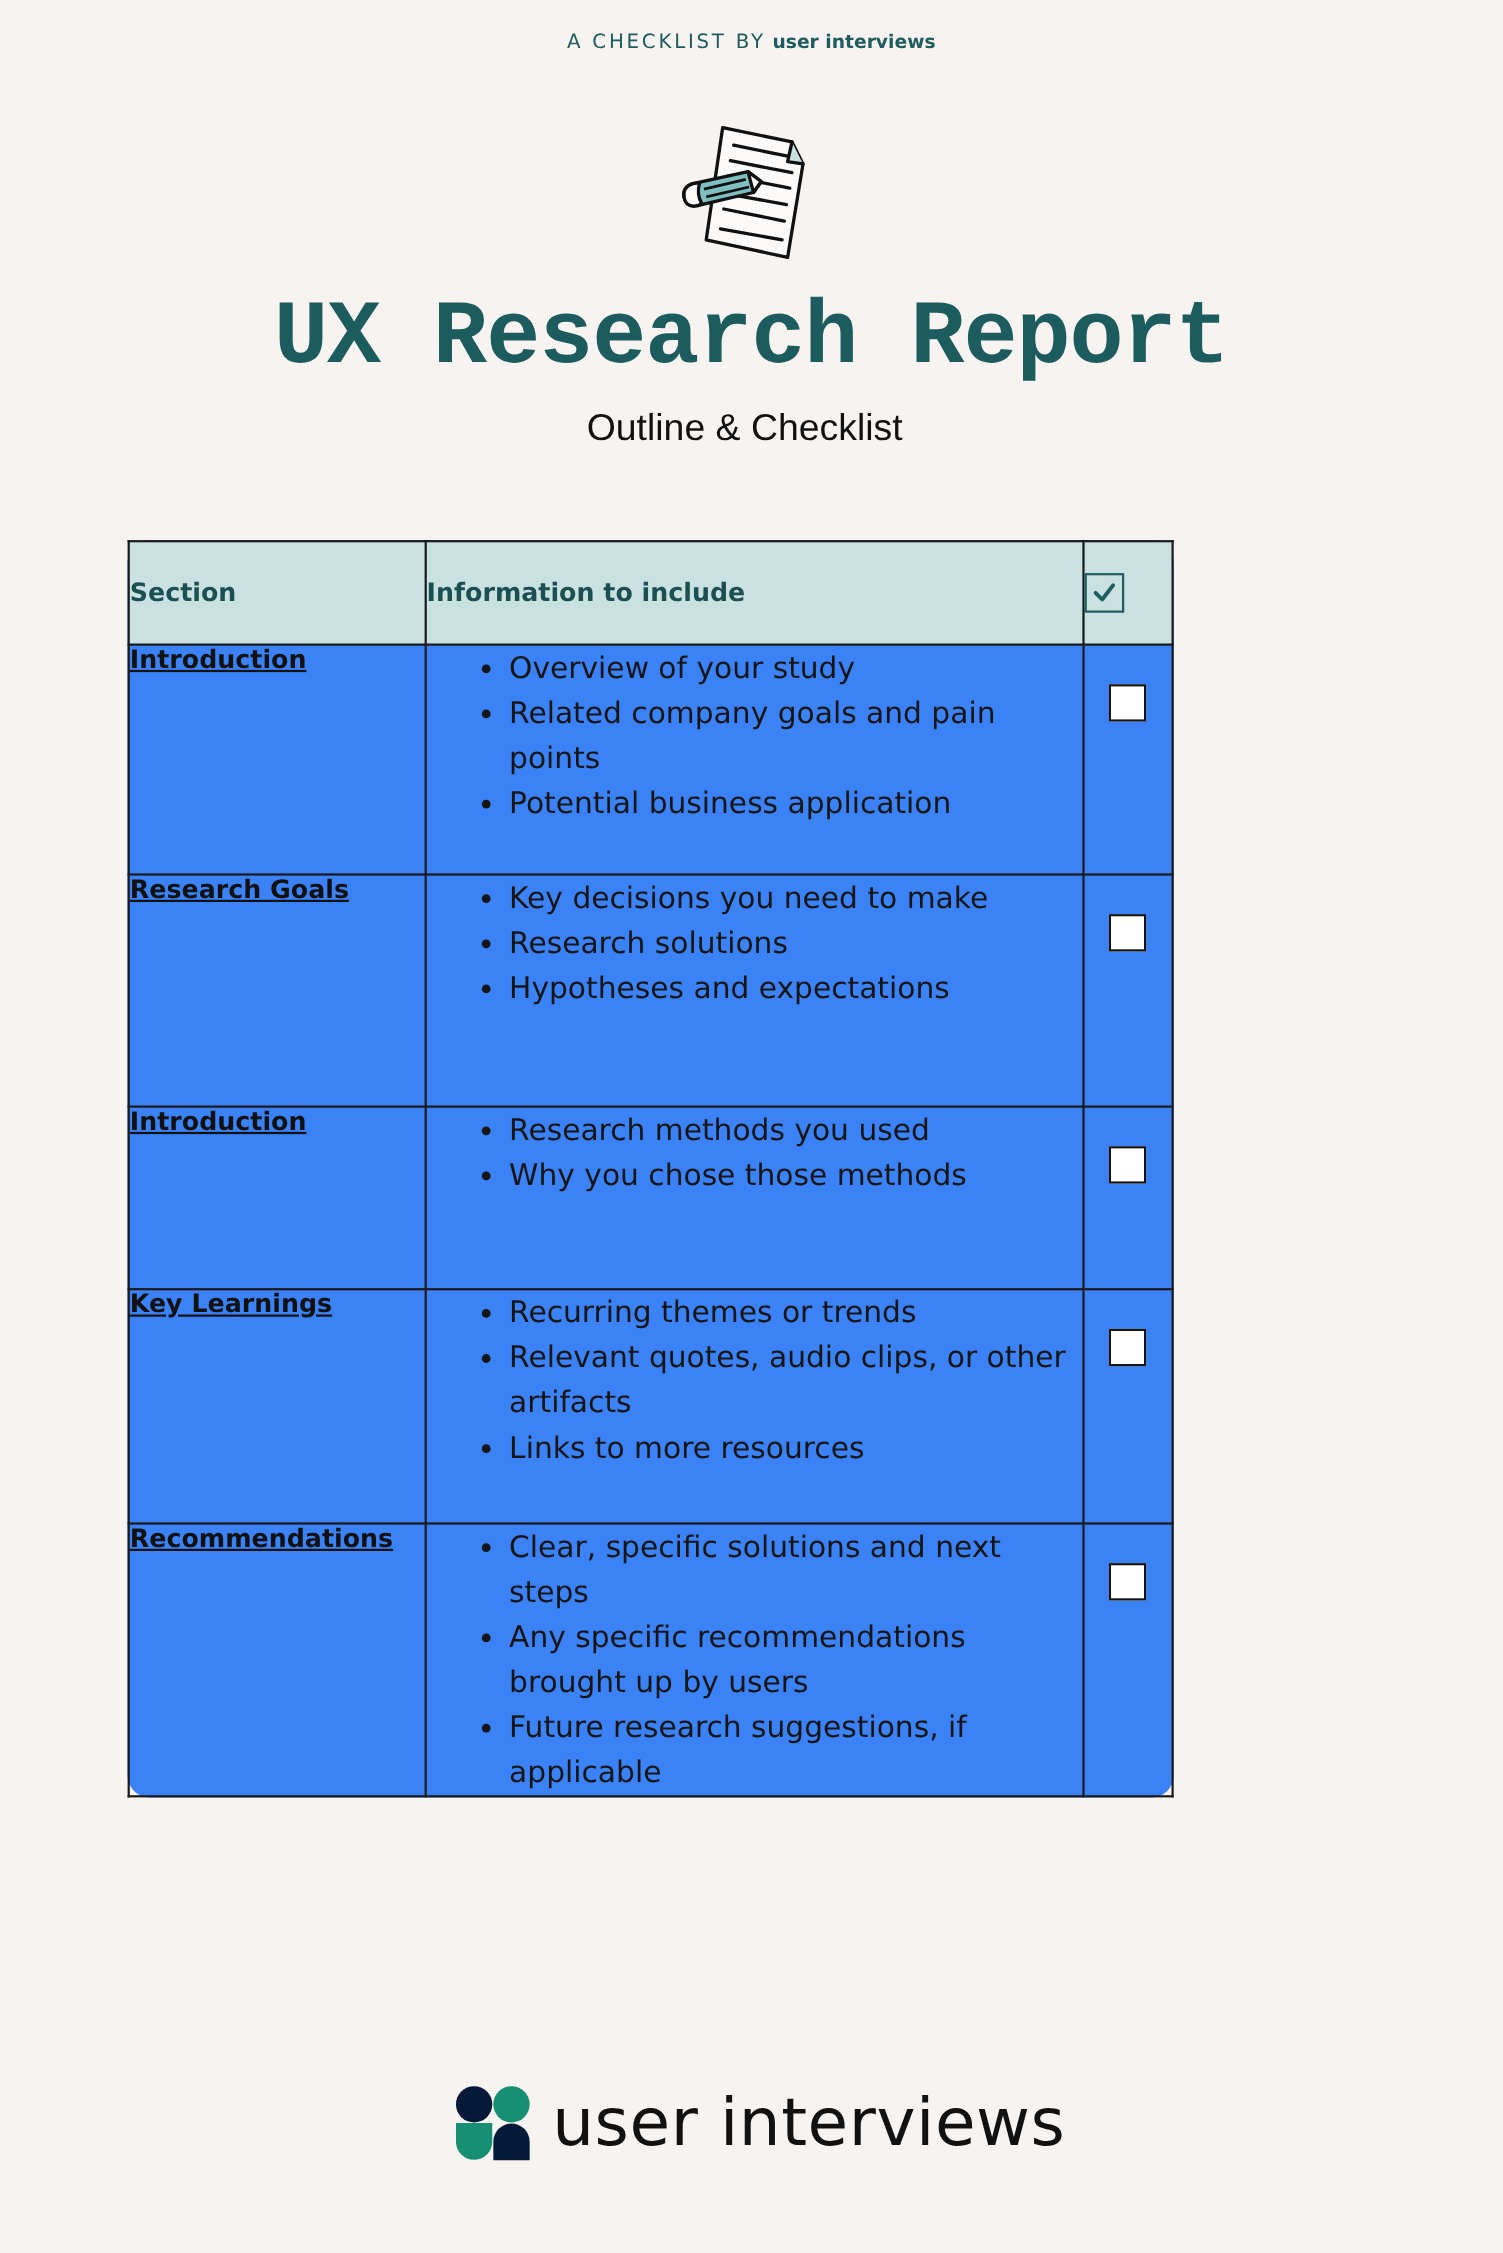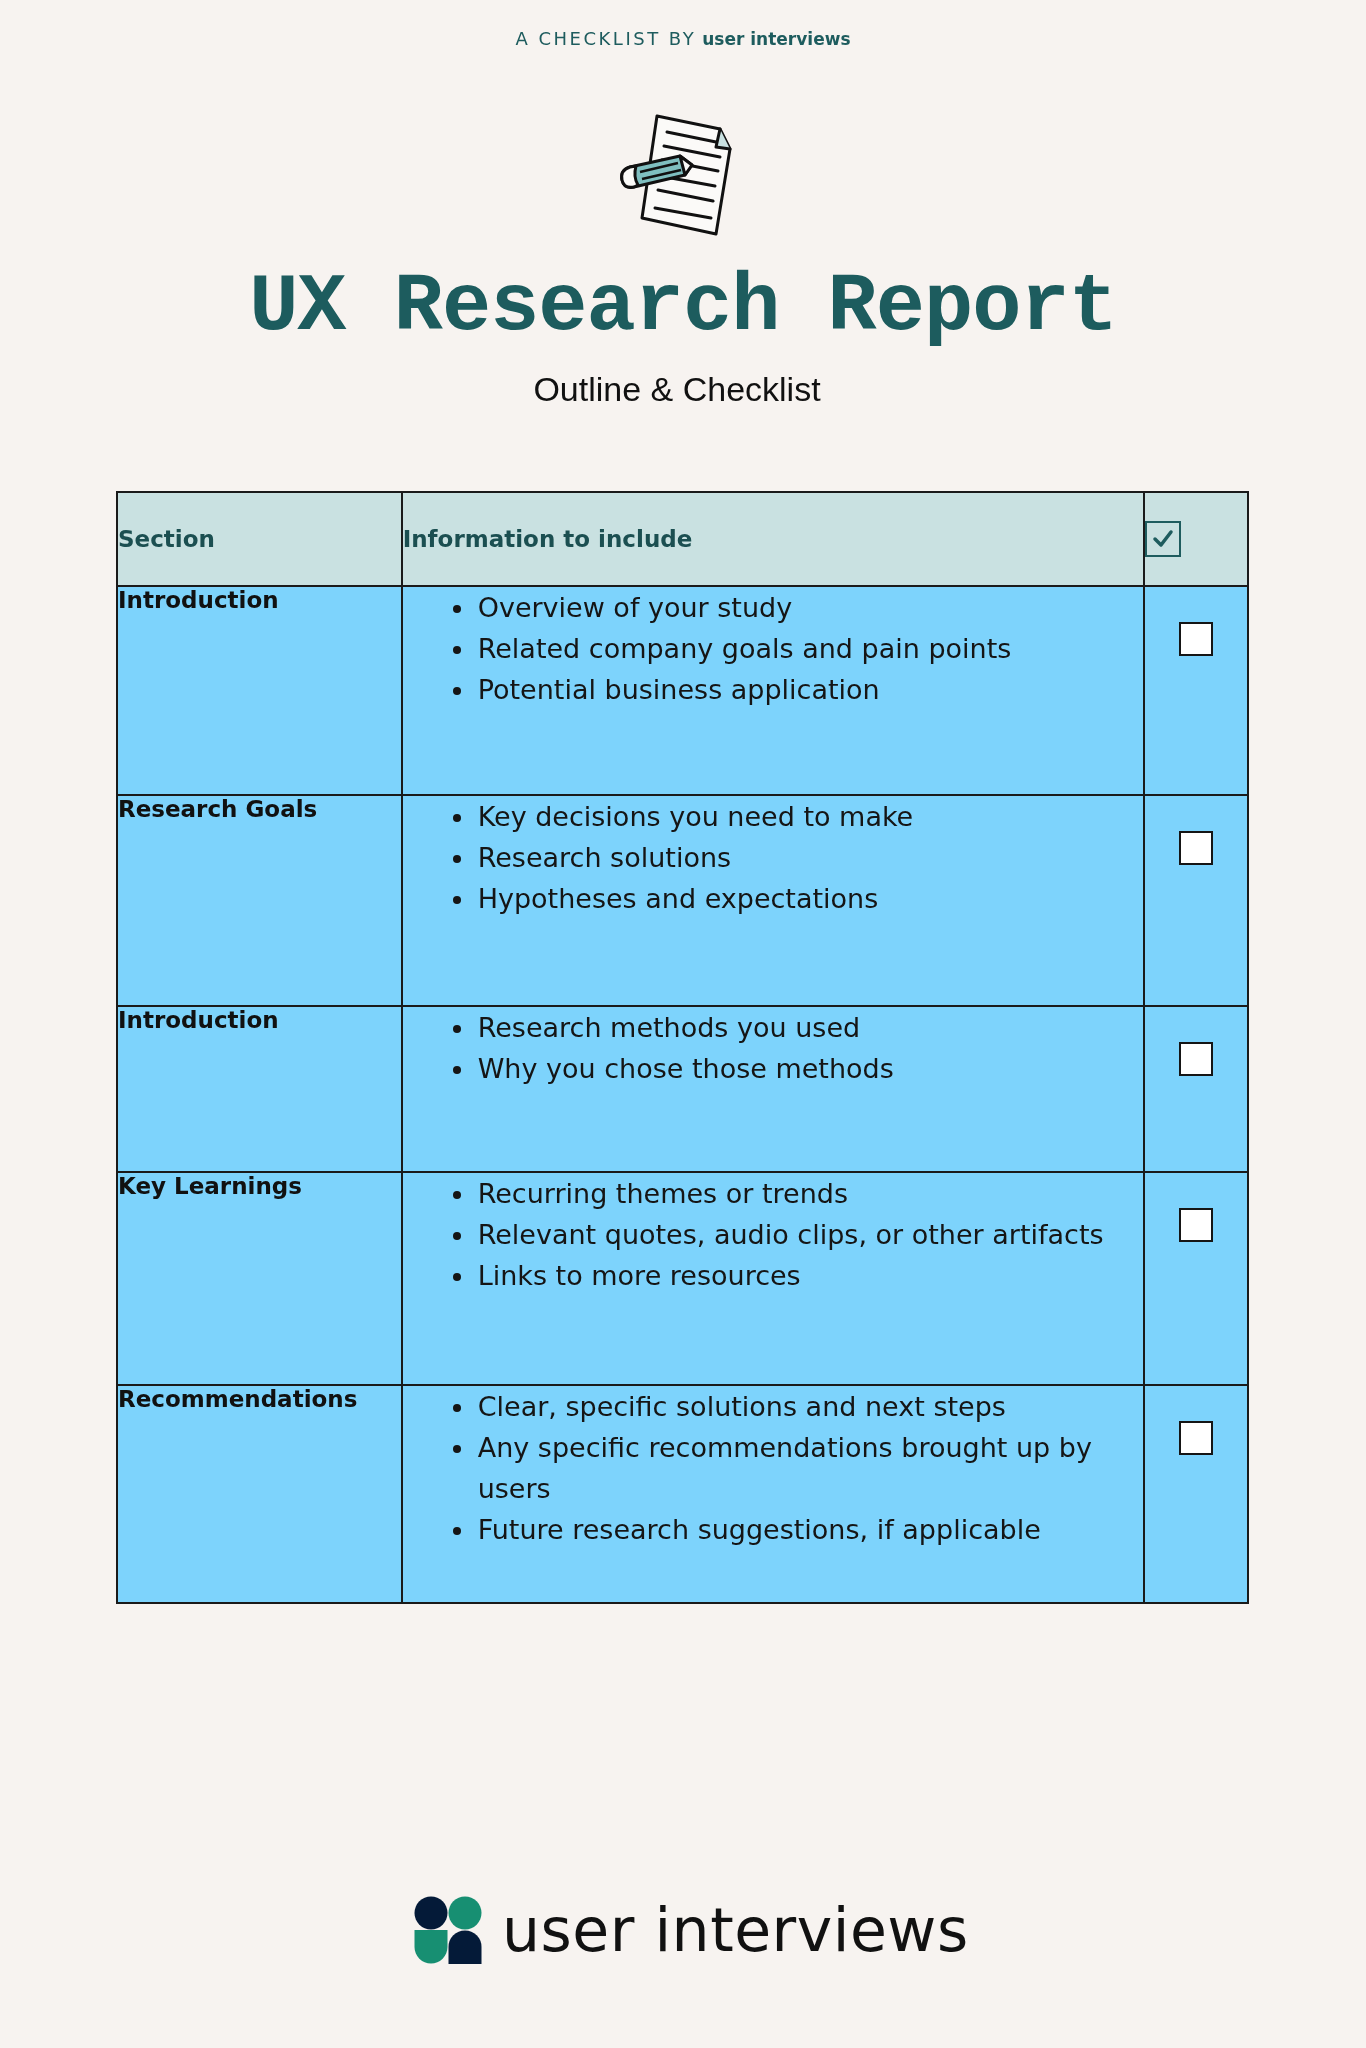--- a/index.html
+++ b/index.html
@@ -18,37 +18,38 @@
   .title {
     position: absolute; top: 258px; left: 0; width: 1366px; text-align: center;
     font-family: Liberation Mono, monospace; font-size: 82px; font-weight: bold;
     color: #1d5c5e; letter-spacing: -1px; line-height: 100px;
   }
   .subtitle {
     position: absolute; top: 370px; left: 0; width: 1354px; text-align: center;
     font-family: Liberation Sans, sans-serif; font-size: 34px; color: #111;
   }
   table.checklist {
-    position: absolute; left: 116px; top: 491px; width: 1133px;
-    border-collapse: collapse; background: #7dd3fc;
+    position: absolute; left: 116px; top: 491px; width: 951px;
+    border-collapse: collapse; background: #3b82f6;
     font-family: "DejaVu Sans", sans-serif;
+    border-radius: 20px;
   }
   table.checklist th, table.checklist td {
     border: 2px solid #1a1a1a; vertical-align: top; padding: 0;
   }
   table.checklist thead th {
     background: #c9e1e1; color: #1b4f51; font-size: 23px; font-weight: bold;
     height: 92px; vertical-align: middle; text-align: left;
   }
   .col-section { width: 283px; }
   .col-info { width: 744px; }
   .col-check { width: 102px; }
   th.col-section, td.col-section { padding-left: 26px; }
   th.col-info { padding-left: 32px; }
-  td.col-section { font-weight: bold; font-size: 23px; padding-top: 40px; color: #111; }
+  td.col-section { font-weight: bold; font-size: 23px; padding-top: 40px; color: #111; text-decoration: underline; }
   td.col-info { padding-top: 32px; }
   td.col-info ul { margin: 0; padding-left: 73px; font-size: 27px; line-height: 41px; color: #151515; }
   td.col-info li { padding-left: 2px; }
   td.col-check, th.col-check { text-align: center; }
   .box {
     display: inline-block; width: 34px; height: 34px; border: 2px solid #151515;
     box-sizing: border-box; background: #fff; margin-top: 35px;
   }
   .box-header {
     display: inline-block; width: 36px; height: 36px; border: 2.5px solid #1e5c5e;

